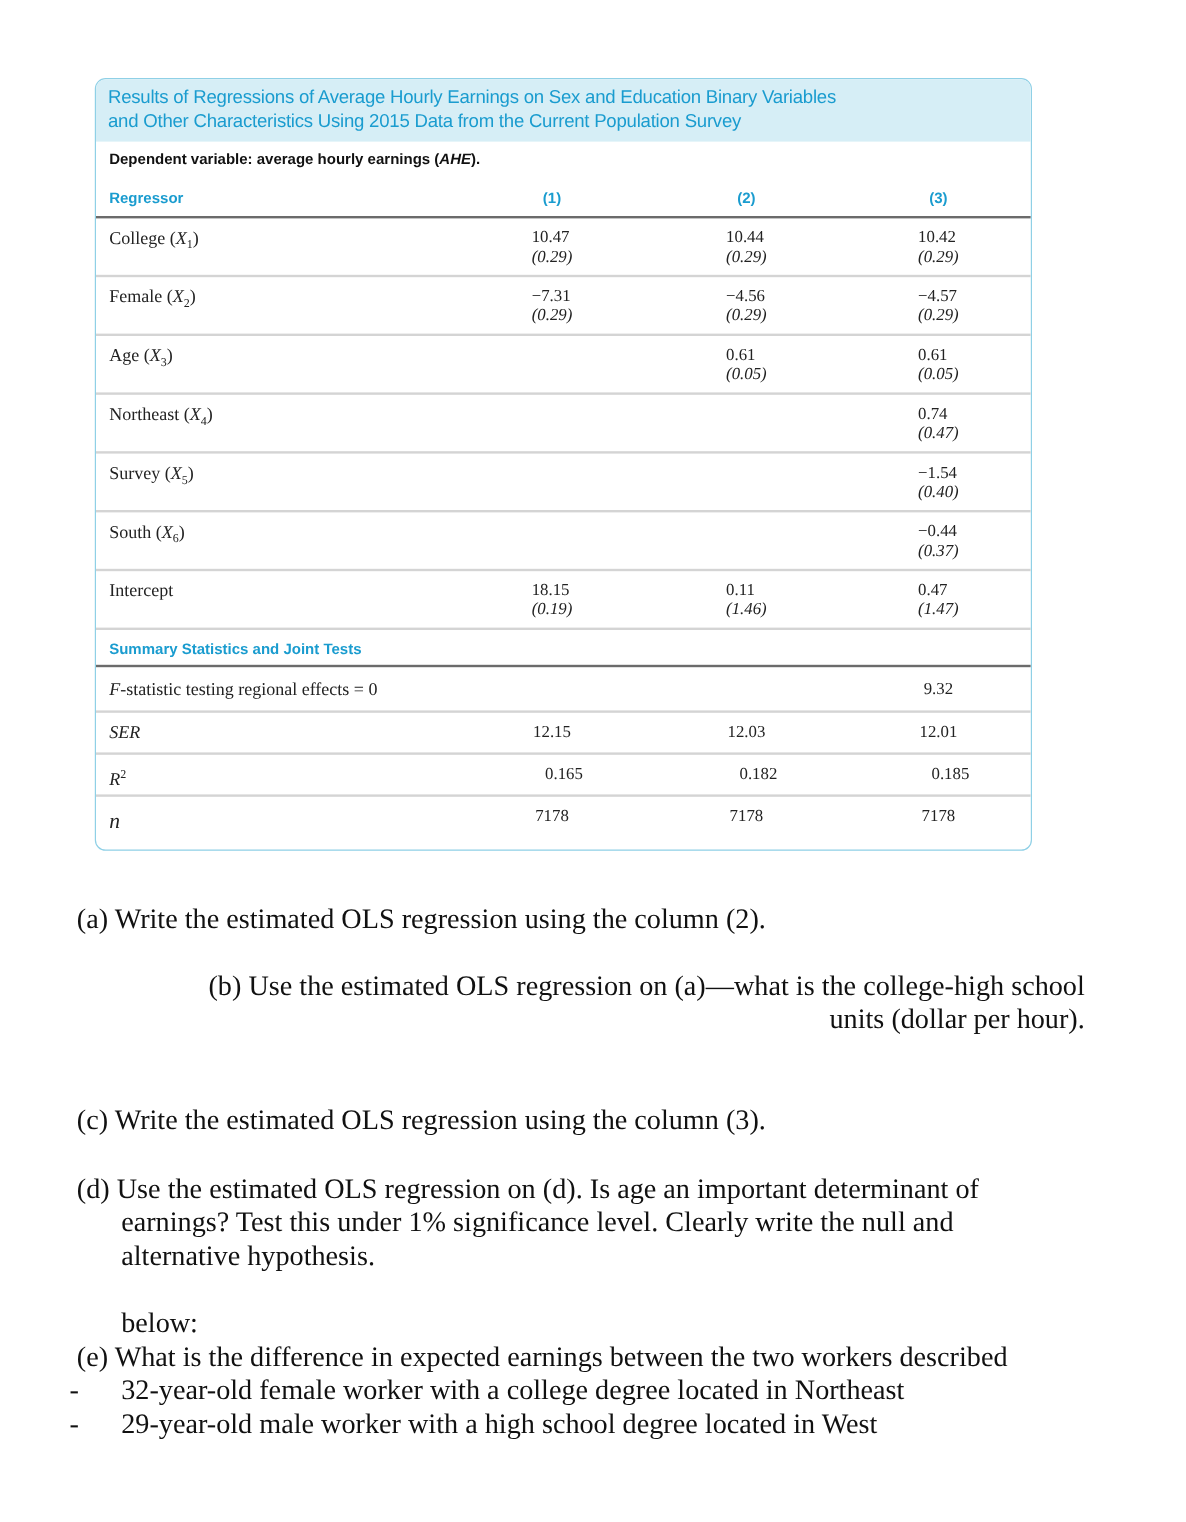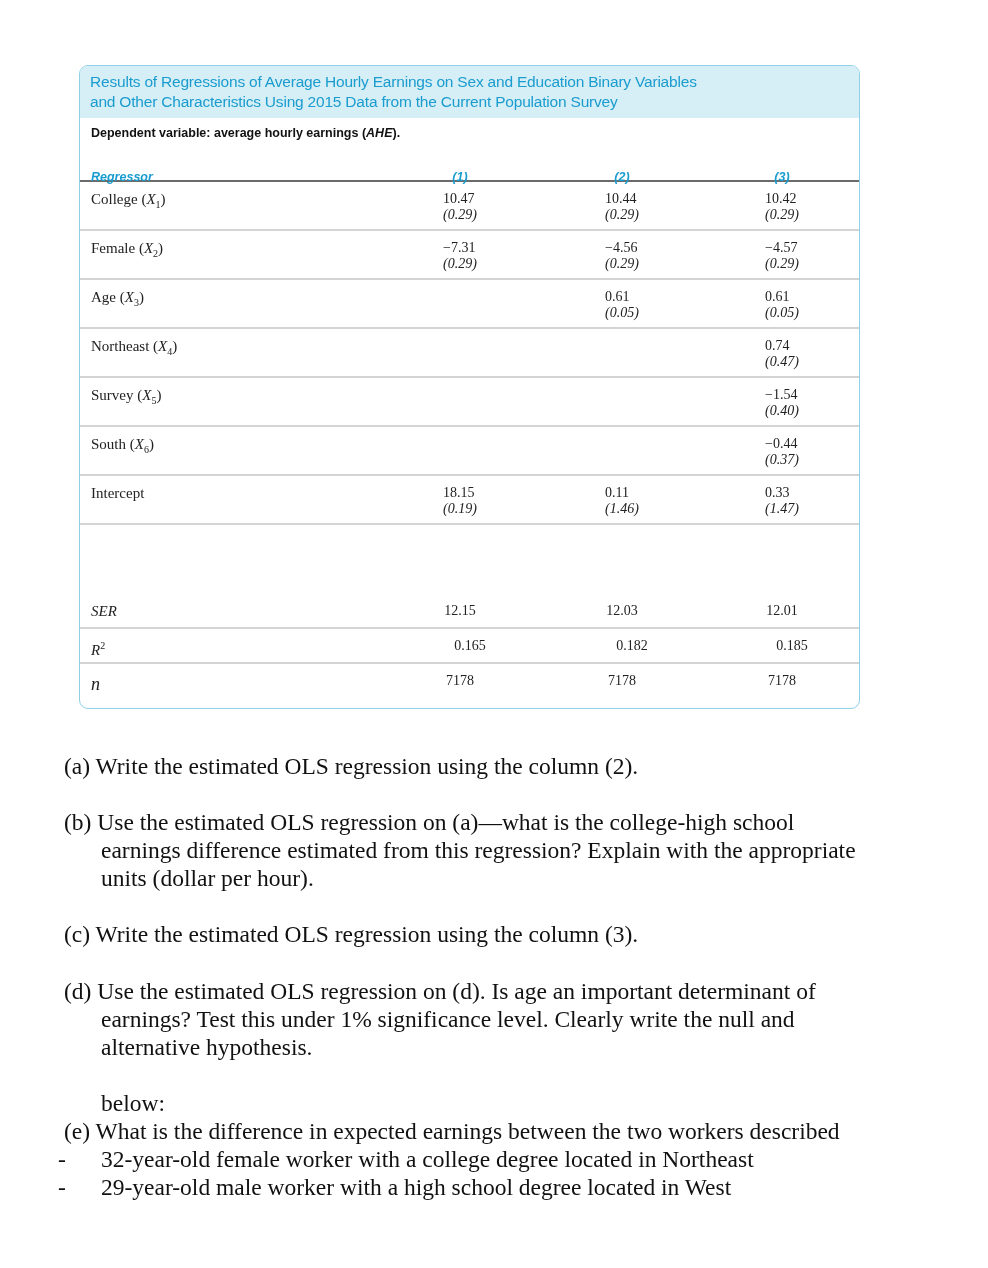--- a/index.html
+++ b/index.html
@@ -22,21 +22,21 @@
   .head-row {
     position: absolute; left: 0; top: 88px; width: 100%; height: 26px;
     border-bottom: 2px solid #6b6b6b;
     font-family: "Liberation Sans", sans-serif; font-weight: bold; font-size: 12.5px; color: #1a9ccf;
   }
   .col { position: absolute; text-align: center; }
   .c0 { left: 11px; text-align: left; }
   .c1 { left: 340px; width: 80px; }
   .c2 { left: 502px; width: 80px; }
   .c3 { left: 662px; width: 80px; }
-  .head-row .col { top: 16px; font-style: italic; }
+  .head-row .col { top: 4px; }
 
   .row {
     position: absolute; left: 0; width: 100%; box-sizing: border-box;
     border-bottom: 2px solid #d4d4d4;
     font-family: "Liberation Serif", serif; font-size: 14px; color: #222;
   }
   .row .col { top: 9px; line-height: 16px; }
   .row .c0 { font-size: 15px; }
   .val-wrap { display: inline-block; text-align: left; }
   .coef-line { display: block; }
@@ -120,24 +120,33 @@
     <span class="col c0"><span>South</span> (<span class="it">X</span><sub>6</sub>)</span>
     <span class="col c1"><span class="val-wrap"><span class="coef-line"></span><span class="se-line"></span></span></span>
     <span class="col c2"><span class="val-wrap"><span class="coef-line"></span><span class="se-line"></span></span></span>
     <span class="col c3"><span class="val-wrap"><span class="coef-line">−0.44</span><span class="se-line">(0.37)</span></span></span>
   </div>
 
   <div class="row" style="top:410px;height:49px;">
     <span class="col c0">Intercept</span>
     <span class="col c1"><span class="val-wrap"><span class="coef-line">18.15</span><span class="se-line">(0.19)</span></span></span>
     <span class="col c2"><span class="val-wrap"><span class="coef-line">0.11</span><span class="se-line">(1.46)</span></span></span>
-    <span class="col c3"><span class="val-wrap"><span class="coef-line">0.33</span><span class="se-line">(1.47)</span></span></span>
+    <span class="col c3"><span class="val-wrap"><span class="coef-line">0.47</span><span class="se-line">(1.47)</span></span></span>
   </div>
 
+  <div class="summary-head">
+    <span class="col c0">Summary Statistics and Joint Tests</span>
+  </div>
 
+  <div class="row srow" style="top:492px;height:36px;">
+    <span class="col c0"><span class="it">F</span><span>-statistic testing regional effects = 0</span></span>
+    <span class="col c1"></span>
+    <span class="col c2"></span>
+    <span class="col c3">9.32</span>
+  </div>
 
   <div class="row srow" style="top:528px;height:35px;">
     <span class="col c0 it">SER</span>
     <span class="col c1">12.15</span>
     <span class="col c2">12.03</span>
     <span class="col c3">12.01</span>
   </div>
 
   <div class="row srow" style="top:563px;height:35px;">
     <span class="col c0"><span class="it">R</span><sup>2</sup></span>
@@ -150,23 +159,22 @@
     <span class="col c0 it" style="font-size:18px;top:12px">n</span>
     <span class="col c1">7178</span>
     <span class="col c2">7178</span>
     <span class="col c3">7178</span>
   </div>
 </div>
 
 <div class="questions">
   <div class="q" style="top:0px;">(a) Write the estimated OLS regression using the column (2).</div>
 
-  <div class="q" style="top:56px;">
+  <div class="q" style="top:56px;text-align:right;">
     <div>(b) Use the estimated OLS regression on (a)—what is the college-high school</div>
-    <div style="padding-left:37px">earnings difference estimated from this regression? Explain with the appropriate</div>
     <div style="padding-left:37px">units (dollar per hour).</div>
   </div>
 
   <div class="q" style="top:168px;">(c) Write the estimated OLS regression using the column (3).</div>
 
   <div class="q" style="top:225px;">
     <div>(d) Use the estimated OLS regression on (d). Is age an important determinant of</div>
     <div style="padding-left:37px">earnings? Test this under 1% significance level. Clearly write the null and</div>
     <div style="padding-left:37px">alternative hypothesis.</div>
   </div>

